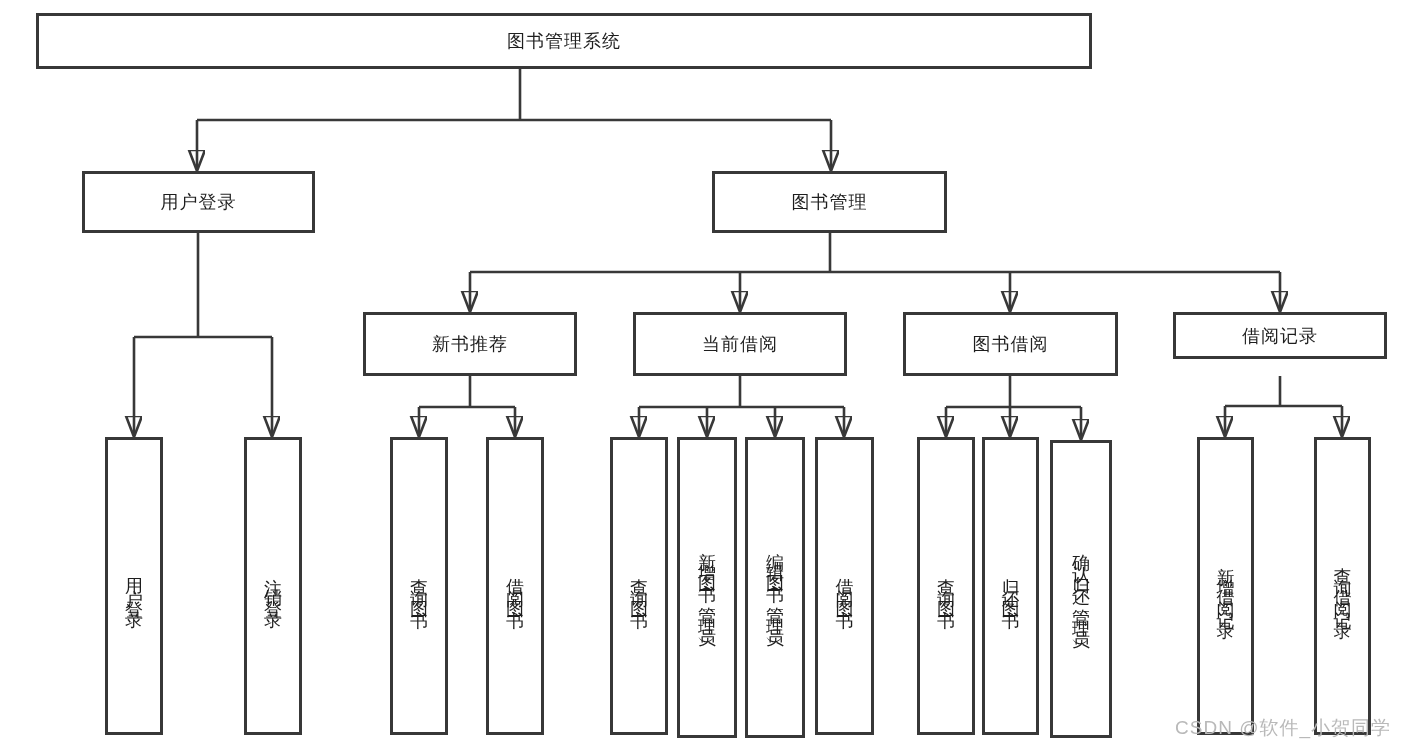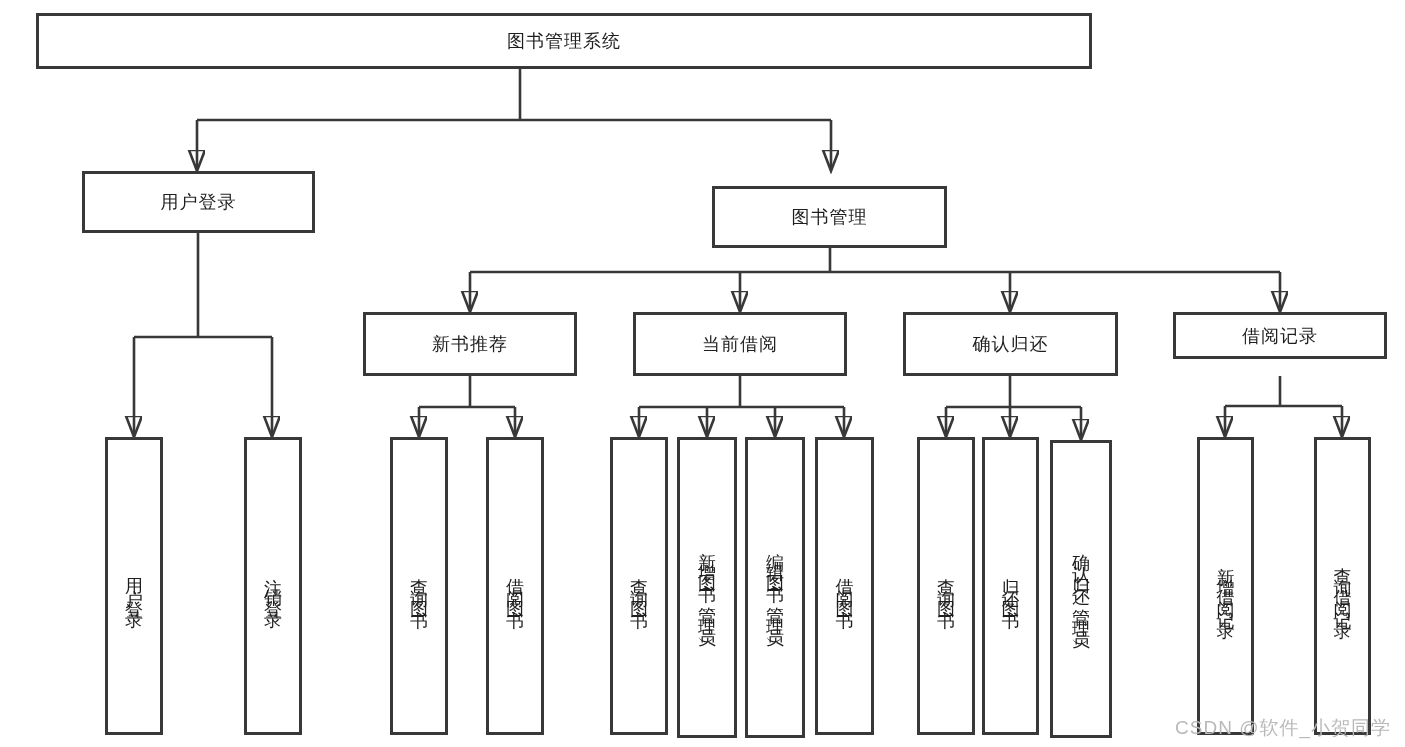--- a/index.html
+++ b/index.html
@@ -103,32 +103,32 @@
     <line x1="1342" y1="406" x2="1342" y2="435" marker-end="url(#arrow)"></line>
   </svg>
 
   <div class="box h" style="left:16px; top:13px; width:1056px; height:56px;margin-left:20px;">
     <span>图书管理系统</span>
   </div>
 
   <div class="box h" style="left:82px; top:171px; width:233px; height:62px;">
     <span>用户登录</span>
   </div>
-  <div class="box h" style="left:712px; top:186px; width:235px; height:62px;">
+  <div class="box h" style="left:712px; top:171px; width:235px; height:62px;">
     <span>图书管理</span>
   </div>
 
   <div class="box h" style="left:363px; top:312px; width:214px; height:64px;text-align:right;">
     <span>新书推荐</span>
   </div>
   <div class="box h" style="left:633px; top:312px; width:214px; height:64px;">
     <span>当前借阅</span>
   </div>
   <div class="box h" style="left:903px; top:312px; width:215px; height:64px;">
-    <span>确认归还</span>
+    <span>图书借阅</span>
   </div>
   <div class="box h" style="left:1173px; top:312px; width:214px; height:47px;">
     <span>借阅记录</span>
   </div>
 
   <div class="box v" style="left:105px; top:437px; width:58px; height:298px;">
     <span>用户登录</span>
   </div>
   <div class="box v" style="left:244px; top:437px; width:58px; height:298px;">
     <span>注销登录</span>

